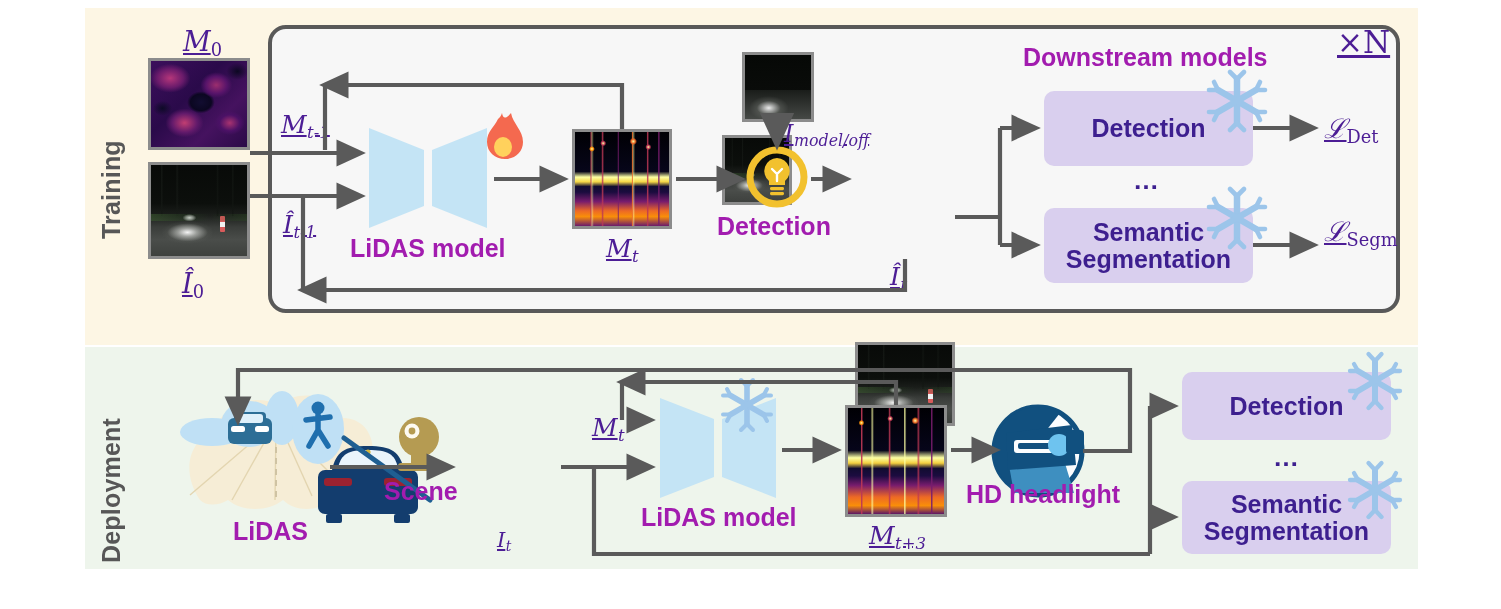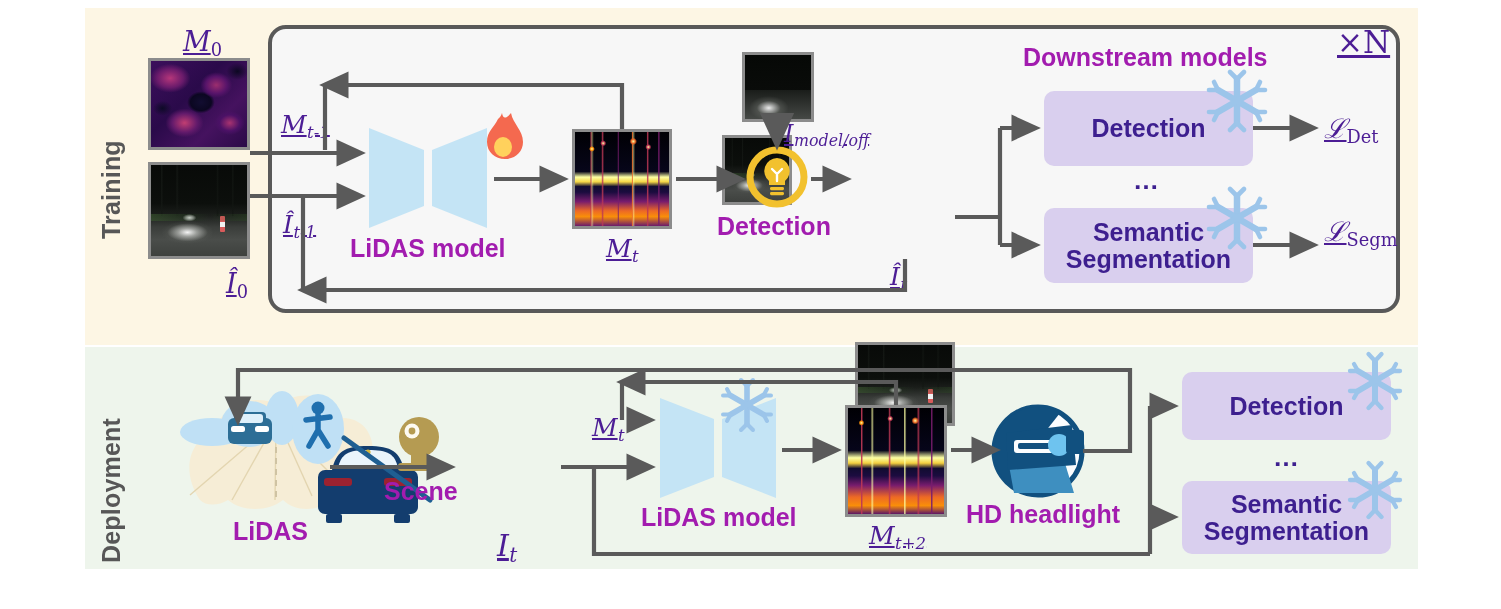--- a/index.html
+++ b/index.html
@@ -104,21 +104,21 @@
 <div class="roundbox" style="left:268px;top:25px;width:1132px;height:288px;"></div>
 
 <div class="imgbox noise" style="left:148px;top:58px;width:102px;height:92px;"></div>
 <div class="mathlabel" style="left:183px;top:26px;font-size:27px;">
   <span>M</span><span class="subup">0</span>
 </div>
 
 <div class="imgbox night" style="left:148px;top:162px;width:102px;height:97px;">
   <div class="cone"></div>
 </div>
-<div class="mathlabel" style="left:182px;top:268px;font-size:27px;margin-left:44px;">
+<div class="mathlabel" style="left:182px;top:268px;font-size:27px;">
   <span>Î</span><span class="subup">0</span>
 </div>
 
 <div class="mathlabel" style="left:281px;top:110px;font-size:25px;">
   <span>M</span><span class="sub">t-1</span>
 </div>
 <div class="mathlabel" style="left:283px;top:210px;font-size:25px;">
   <span>Î</span><span class="sub">t-1</span>
 </div>
 
@@ -314,21 +314,21 @@
 
 <svg class="lay">
   <circle cx="419" cy="437" r="20" fill="#b59b52"></circle>
   <circle cx="412" cy="431" r="7.5" fill="#fdfaf1"></circle>
   <circle cx="412" cy="431" r="3.4" fill="#b59b52"></circle>
   <rect x="411" y="455" width="16" height="9" fill="#b59b52"></rect>
   <rect x="398" y="463" width="42" height="8" rx="3" fill="#b59b52"></rect>
 </svg>
 <div class="blocklabel" style="left:384px;top:477px;font-size:25px;">Scene</div>
 
-<div class="mathlabel" style="left:497px;top:528px;font-size:30px;">
+<div class="mathlabel" style="left:497px;top:528px;font-size:21px;">
   <span>I</span><span class="sub">t</span>
 </div>
 
 <div class="mathlabel" style="left:592px;top:413px;font-size:25px;">
   <span>M</span><span class="sub">t</span>
 </div>
 
 <svg class="lay">
   <polygon points="660,398 660,498 714,477 714,419" fill="#c4e4f5"></polygon>
   <polygon points="722,419 722,477 776,498 776,398" fill="#c4e4f5"></polygon>
@@ -352,35 +352,35 @@
       <line x1="16.5" y1="-9.5" x2="24" y2="-9.5"></line>
         <line x1="16.5" y1="-9.5" x2="20" y2="-16"></line>
       <line x1="-16.5" y1="9.5" x2="-24" y2="9.5"></line>
         <line x1="-16.5" y1="9.5" x2="-20" y2="16"></line>
     </g>
   </g>
 </svg>
 
 <div class="imgbox heat2" style="left:845px;top:405px;width:102px;height:112px;"></div>
 <div class="mathlabel" style="left:869px;top:521px;font-size:25px;">
-  <span>M</span><span class="sub">t+2</span>
+  <span>M</span><span class="sub">t+3</span>
 </div>
 
 <svg class="lay">
   <circle cx="1038" cy="451" r="44" fill="#fbfdff" stroke="#11507f" stroke-width="5"></circle>
   <path d="M1038,407 A44,44 0 0 0 1038,495 A44,44 0 0 0 1052,493 L1020,420 Z" fill="#11507f"></path>
   <path d="M994,451 A44,44 0 0 1 1060,413 L1030,451 Z" fill="#11507f"></path>
   <path d="M1008,460 L1064,460 L1074,493 L1014,493 Z" fill="#3e8fc0"></path>
   <path d="M1006,433 L1072,425 L1076,465 L1008,470 Z" fill="#11507f"></path>
   <rect x="1014" y="440" width="40" height="13" rx="3" fill="#fbfdff"></rect>
   <rect x="1018" y="443" width="32" height="6" rx="2" fill="#11507f"></rect>
   <circle cx="1059" cy="445" r="11" fill="#6ec3ef"></circle>
   <rect x="1066" y="430" width="18" height="24" rx="4" fill="#11507f"></rect>
 </svg>
-<div class="blocklabel" style="left:966px;top:500px;font-size:25px;">HD headlight</div>
+<div class="blocklabel" style="left:966px;top:480px;font-size:25px;">HD headlight</div>
 
 <div class="dsbox" style="left:1182px;top:372px;width:209px;height:68px;font-size:25px;">Detection</div>
 <svg class="lay">
   <g stroke="#9cc5ea" stroke-width="6" stroke-linecap="round" transform="translate(1375,381)">
     <line x1="0" y1="-20" x2="0" y2="20"></line>
       <line x1="-17" y1="-10" x2="17" y2="10"></line>
     <line x1="-17" y1="10" x2="17" y2="-10"></line>
     <g stroke-width="4.3">
       <line x1="0" y1="-20" x2="-6.5" y2="-27"></line>
         <line x1="0" y1="-20" x2="6.5" y2="-27"></line>

